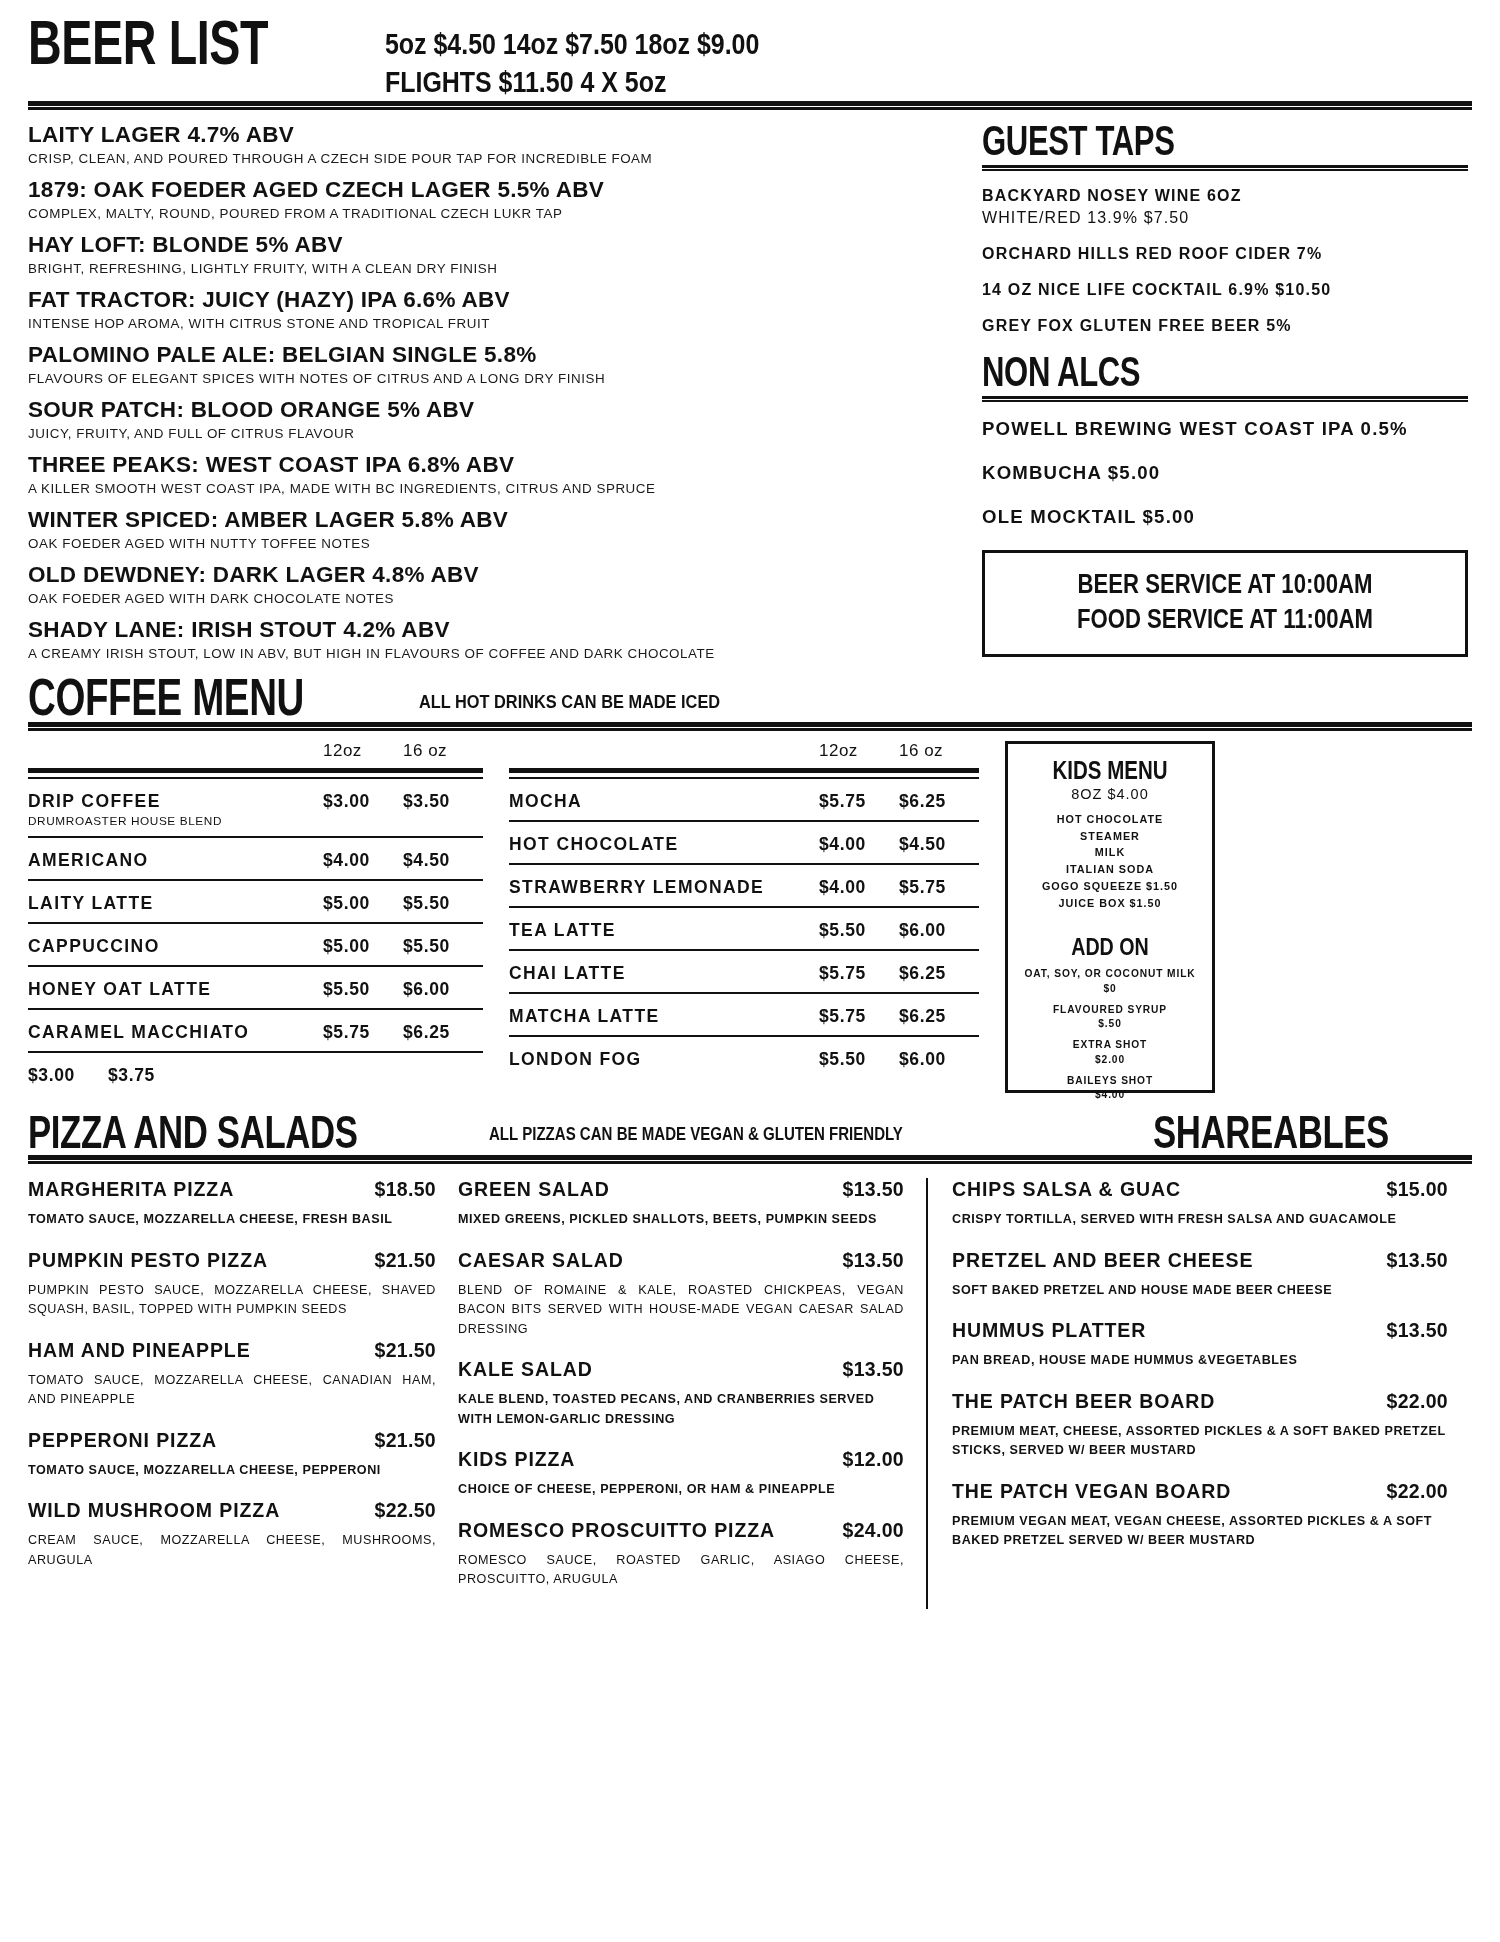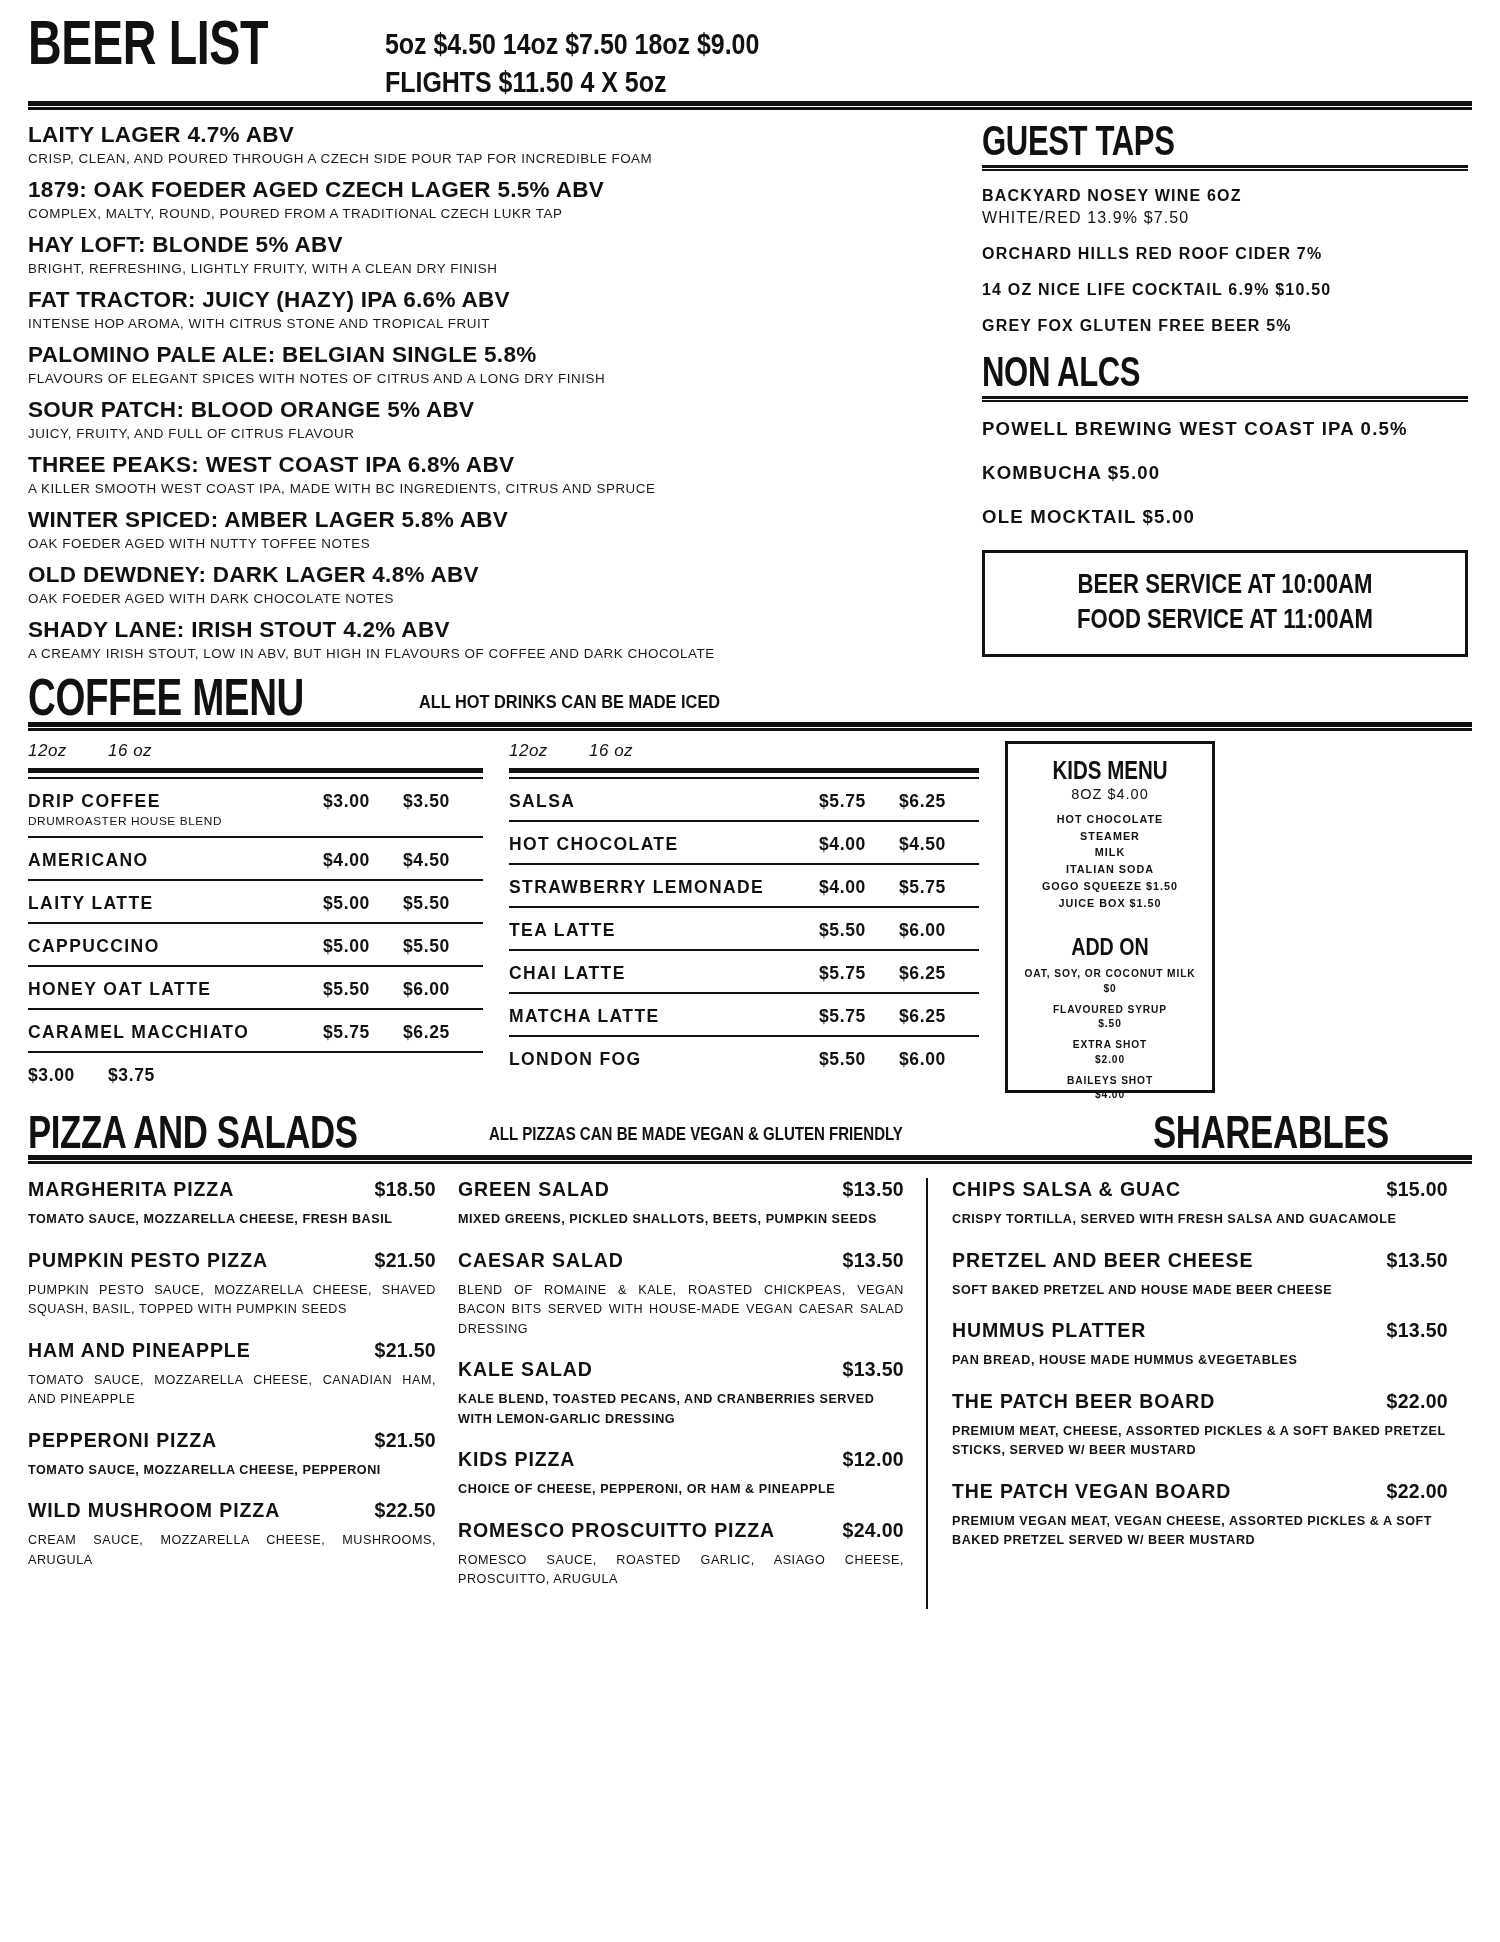--- a/index.html
+++ b/index.html
@@ -73,21 +73,21 @@
   .coffee-head-row { display: flex; align-items: flex-end; gap: 18px; margin-top: 2px; }
   .coffee-word { font-size: 52px; }
   .coffee-tag {
     font-family: "Liberation Sans Narrow", "Liberation Sans", sans-serif;
     font-weight: 700; font-size: 19px; transform: scaleX(0.86);
     transform-origin: left bottom; padding-bottom: 9px; white-space: nowrap;
   }
   .coffee-zone { display: flex; margin-top: 10px; gap: 26px; }
   .coffee-tbl { width: 455px; }
   .coffee-tbl.second { width: 470px; }
-  .hdr-row { display: flex; font-size: 17px; letter-spacing: 0.5px; padding-bottom: 7px; font-style: italic; }
+  .hdr-row { display: flex; justify-content: flex-end; font-size: 17px; letter-spacing: 0.5px; padding-bottom: 7px; }
   .hdr-row span { width: 80px; text-align: left; }
   .crow { display: flex; align-items: baseline; border-top: 2px solid #111; padding-top: 12px; padding-bottom: 8px; }
   .crow:first-of-type { border-top: none; }
   .crow .cname { flex: 1; font-weight: 700; font-size: 17.5px; letter-spacing: 1.4px; }
   .crow .csub { display: block; font-weight: 400; font-size: 11.8px; letter-spacing: 0.6px; margin-top: 2px; }
   .crow .cp { width: 80px; font-weight: 700; font-size: 17.5px; letter-spacing: 0.6px; }
   .tbl-rule { border-top: 3px solid #111; border-bottom: 2px solid #111; height: 5px; margin-bottom: 4px; }
 
   
   .kids-box { width: 210px; border: 3px solid #111; padding: 14px 8px 18px 8px; text-align: center; height: 352px; }
@@ -256,21 +256,21 @@
       </div>
     </div>
 
     <div class="coffee-tbl second">
       <div class="hdr-row">
         <span>12oz</span>
         <span>16 oz</span>
       </div>
       <div class="tbl-rule"></div>
       <div class="crow">
-        <div class="cname">SALSA</div>
+        <div class="cname">MOCHA</div>
         <div class="cp">$5.75</div>
         <div class="cp">$6.25</div>
       </div>
       <div class="crow">
         <div class="cname">HOT CHOCOLATE</div>
         <div class="cp">$4.00</div>
         <div class="cp">$4.50</div>
       </div>
       <div class="crow">
         <div class="cname">STRAWBERRY LEMONADE</div>

